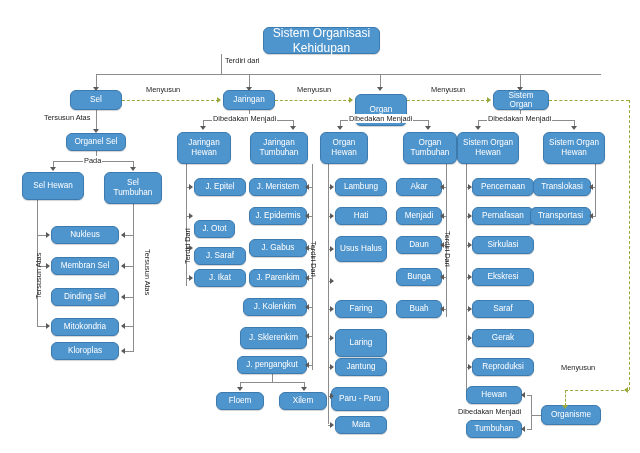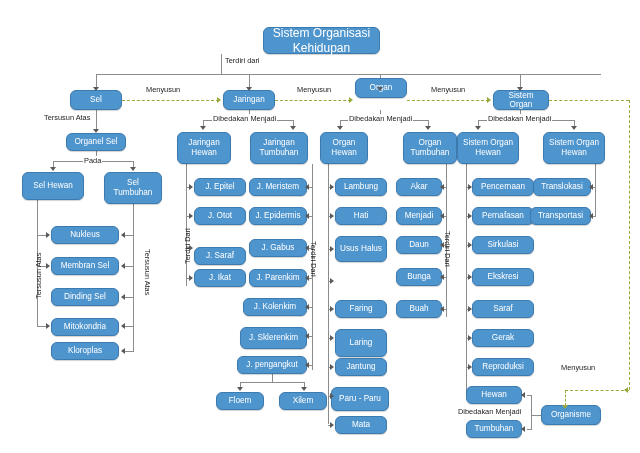--- a/index.html
+++ b/index.html
@@ -95,21 +95,21 @@
   <div class="arw down" style="left:93px;top:87px;"></div>
   <div class="ln v" style="left:249px;top:74px;height:14px;"></div>
   <div class="arw down" style="left:246px;top:87px;"></div>
   <div class="ln v" style="left:380px;top:74px;height:14px;"></div>
   <div class="arw down" style="left:377px;top:87px;"></div>
   <div class="ln v" style="left:520px;top:74px;height:14px;"></div>
   <div class="arw down" style="left:517px;top:87px;"></div>
 
   <div class="node" style="left:70px;top:90px;width:52px;height:20px;">Sel</div>
   <div class="node" style="left:223px;top:90px;width:52px;height:20px;">Jaringan</div>
-  <div class="node" style="left:355px;top:78px;width:52px;height:20px;">Organ</div>
+  <div class="node" style="left:355px;top:94px;width:52px;height:32px;">Organ</div>
   <div class="node" style="left:493px;top:90px;width:56px;height:20px;">Sistem Organ</div>
 
   <div class="grn h" style="left:122px;top:100px;width:97px;"></div>
   <div class="arw gright" style="left:217px;top:97px;"></div>
   <div class="lbl" style="left:145px;top:85px;">Menyusun</div>
 
   <div class="grn h" style="left:275px;top:100px;width:76px;"></div>
   <div class="arw gright" style="left:349px;top:97px;"></div>
   <div class="lbl" style="left:296px;top:85px;">Menyusun</div>
 
@@ -180,21 +180,21 @@
   <div class="ln v" style="left:293px;top:120px;height:8px;"></div>
   <div class="arw down" style="left:290px;top:126px;"></div>
 
   <div class="node two-line" style="left:177px;top:132px;width:54px;height:32px;">Jaringan Hewan</div>
   <div class="node two-line" style="left:250px;top:132px;width:58px;height:32px;">Jaringan Tumbuhan</div>
 
   <div class="ln v" style="left:186px;top:164px;height:122px;"></div>
   <div class="lbl vert vert-up" style="left:183px;top:265px;">Terdiri Dari</div>
 
   <div class="node" style="left:194px;top:178px;width:52px;height:18px;">J. Epitel</div>
-  <div class="node" style="left:194px;top:207px;width:52px;height:18px;">J. Otot</div>
+  <div class="node" style="left:194px;top:220px;width:41px;height:18px;">J. Otot</div>
   <div class="node" style="left:194px;top:247px;width:52px;height:18px;">J. Saraf</div>
   <div class="node" style="left:194px;top:269px;width:52px;height:18px;">J. Ikat</div>
 
   <div class="ln h" style="left:186px;top:187px;width:5px;"></div>
   <div class="arw right" style="left:189px;top:184px;"></div>
   <div class="ln h" style="left:186px;top:216px;width:5px;"></div>
   <div class="arw right" style="left:189px;top:213px;"></div>
   <div class="ln h" style="left:186px;top:248px;width:5px;"></div>
   <div class="arw right" style="left:189px;top:245px;"></div>
   <div class="ln h" style="left:186px;top:278px;width:5px;"></div>

